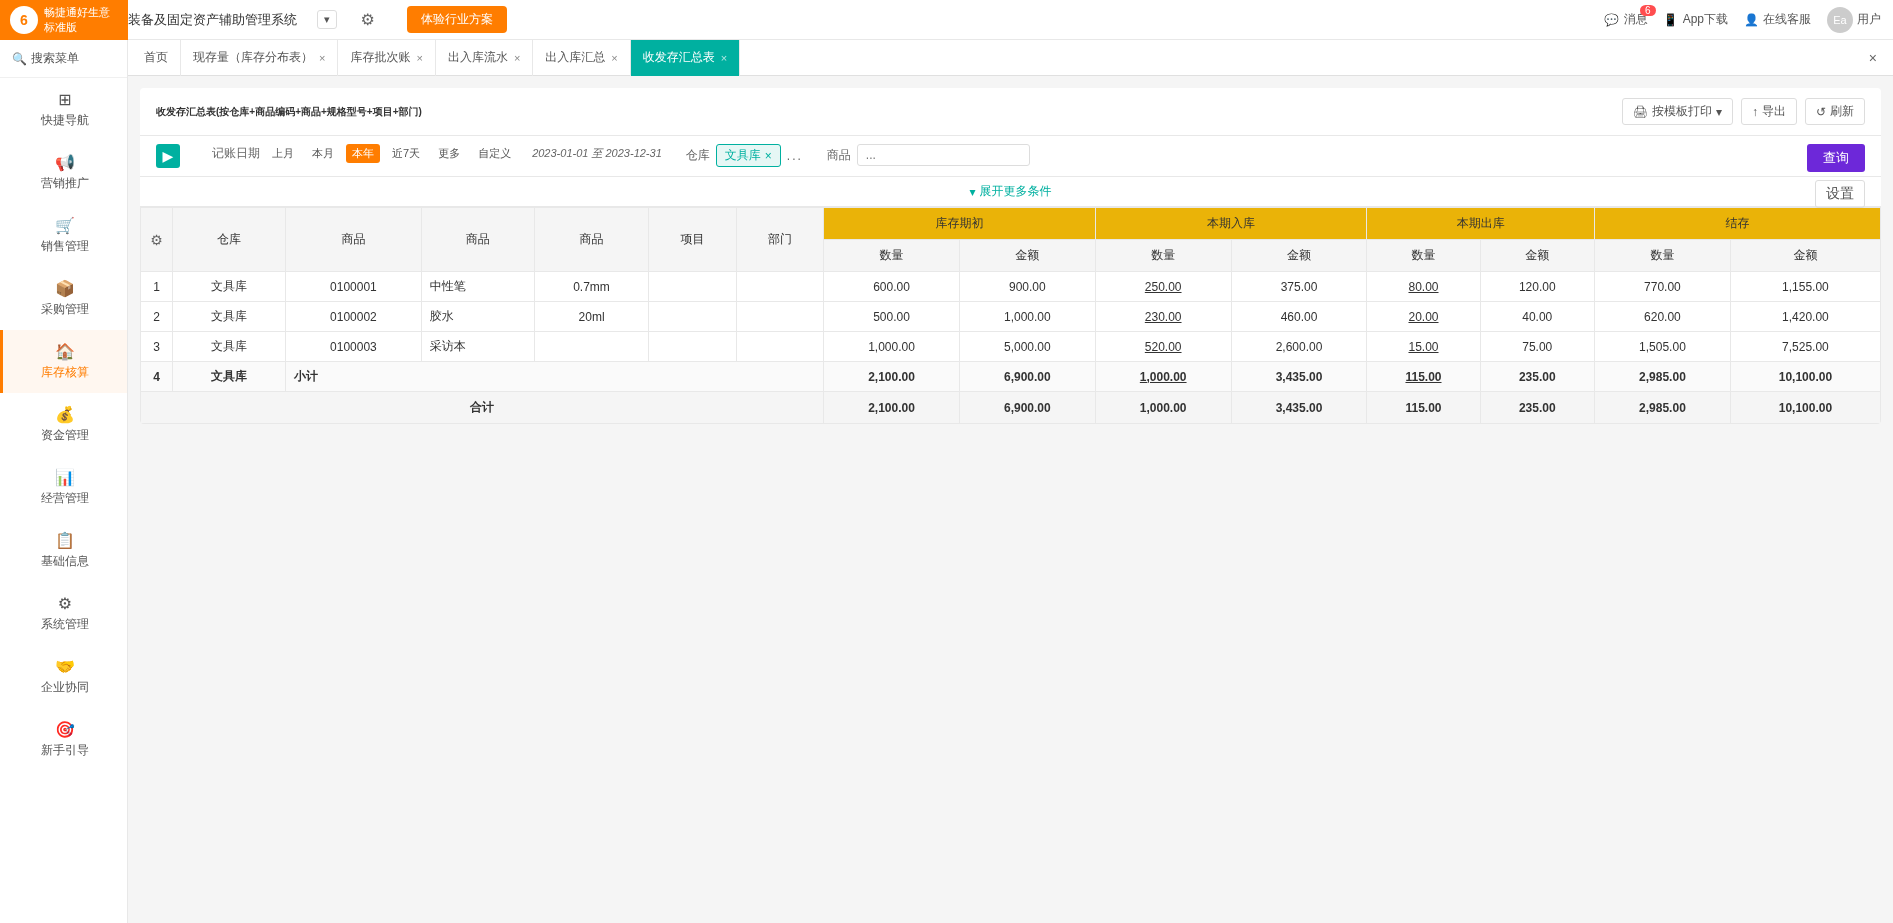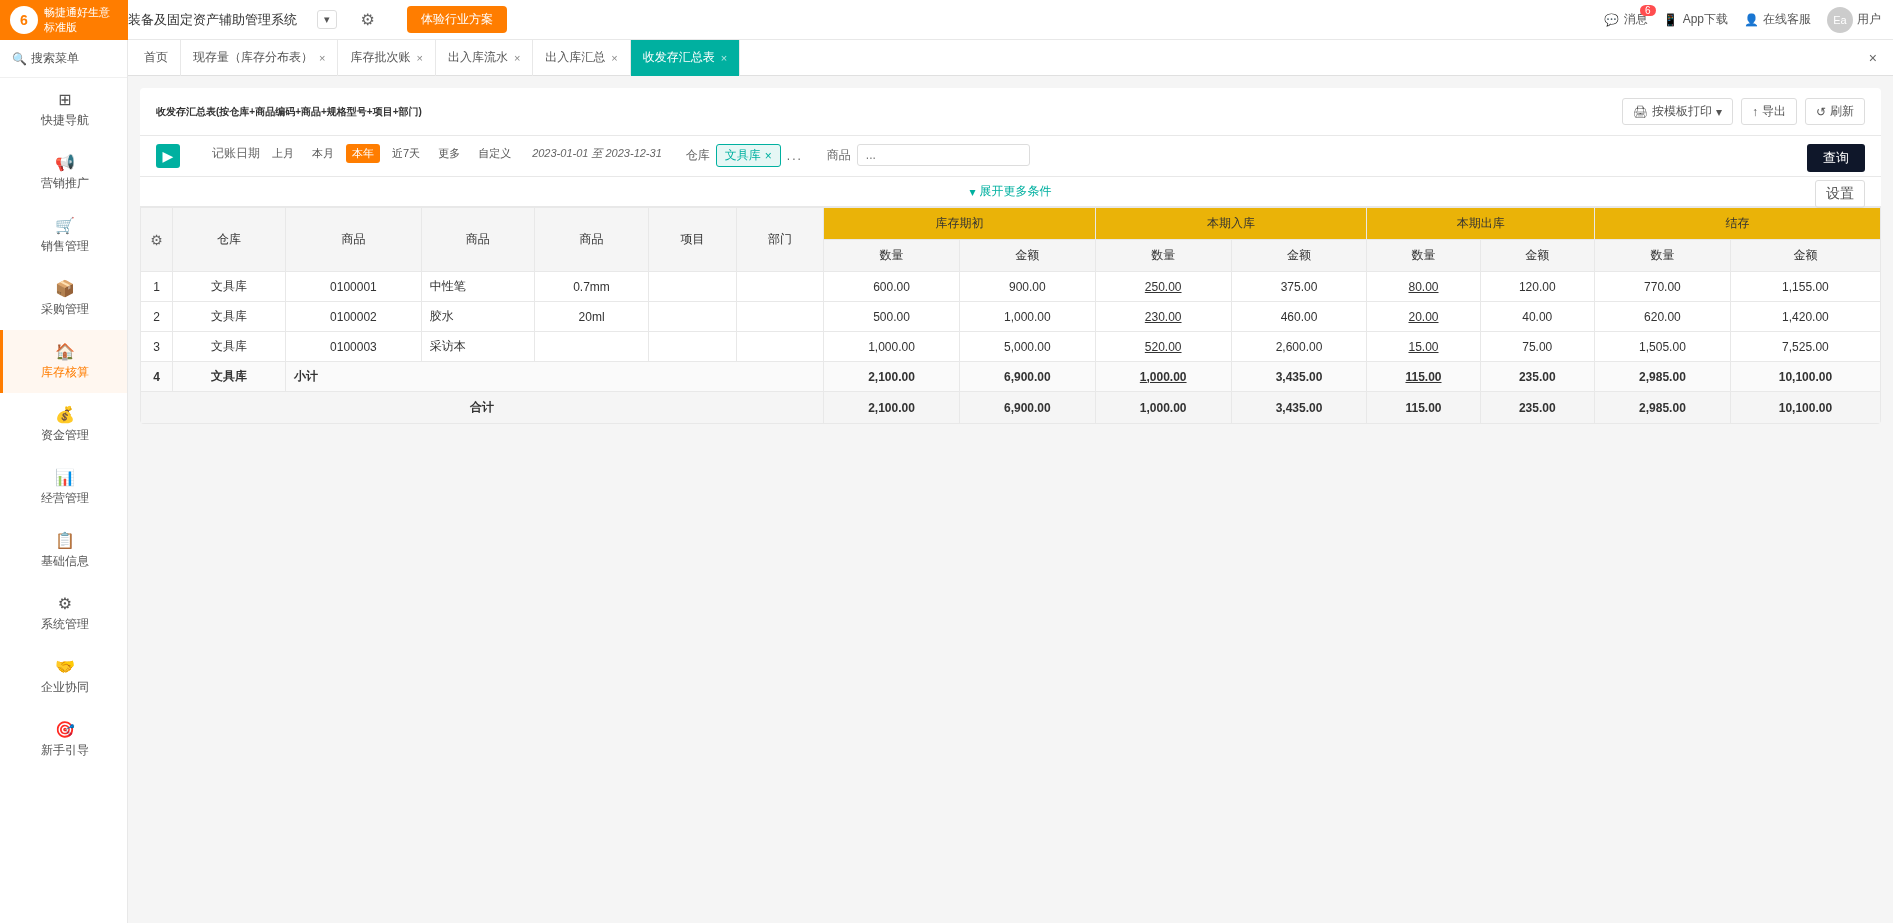--- a/index.html
+++ b/index.html
@@ -51,21 +51,21 @@
     .date-btn.active { background: #ff7d00; color: #fff; border-radius: 3px; }
     .date-range { font-size: 11px; color: #666; }
     .warehouse-tag { display: flex; align-items: center; background: #e6f7f5; border: 1px solid #00b0a0; border-radius: 3px; padding: 2px 8px; font-size: 12px; color: #00b0a0; }
     .warehouse-tag-close { margin-left: 4px; cursor: pointer; }
     .more-btn { background: none; border: none; cursor: pointer; color: #666; font-size: 12px; letter-spacing: 2px; }
     .filter-input { border: 1px solid #ddd; border-radius: 3px; padding: 3px 8px; font-size: 12px; color: #999; min-width: 80px; }
 
     
     .expand-bar { background: #fff; padding: 6px 16px; border-bottom: 1px solid #e8e8e8; display: flex; justify-content: center; }
     .expand-btn { background: none; border: none; cursor: pointer; font-size: 12px; color: #00b0a0; display: flex; align-items: center; gap: 4px; }
-    .query-btn { background: #0f172a; color: #fff; border: none; border-radius: 3px; padding: 5px 16px; cursor: pointer; font-size: 13px; }
+    .query-btn { background: #6d28d9; color: #fff; border: none; border-radius: 3px; padding: 5px 16px; cursor: pointer; font-size: 13px; }
     .settings-btn2 { background: none; border: 1px solid #ddd; border-radius: 3px; padding: 4px 10px; cursor: pointer; font-size: 14px; color: #555; display: block; margin-top: 4px; }
 
     
     .table-container { background: #fff; border-radius: 0 0 4px 4px; overflow: auto; }
     table { width: 100%; border-collapse: collapse; font-size: 12px; }
     thead tr { background: #f5f5f5; }
     thead th { border: 1px solid #e8e8e8; padding: 7px 8px; text-align: center; color: #333; font-weight: normal; white-space: nowrap; }
     thead th.group-header { background: #eab308; }
     tbody tr { background: #fff; }
     tbody tr.subtotal { background: #fafafa; font-weight: bold; }

